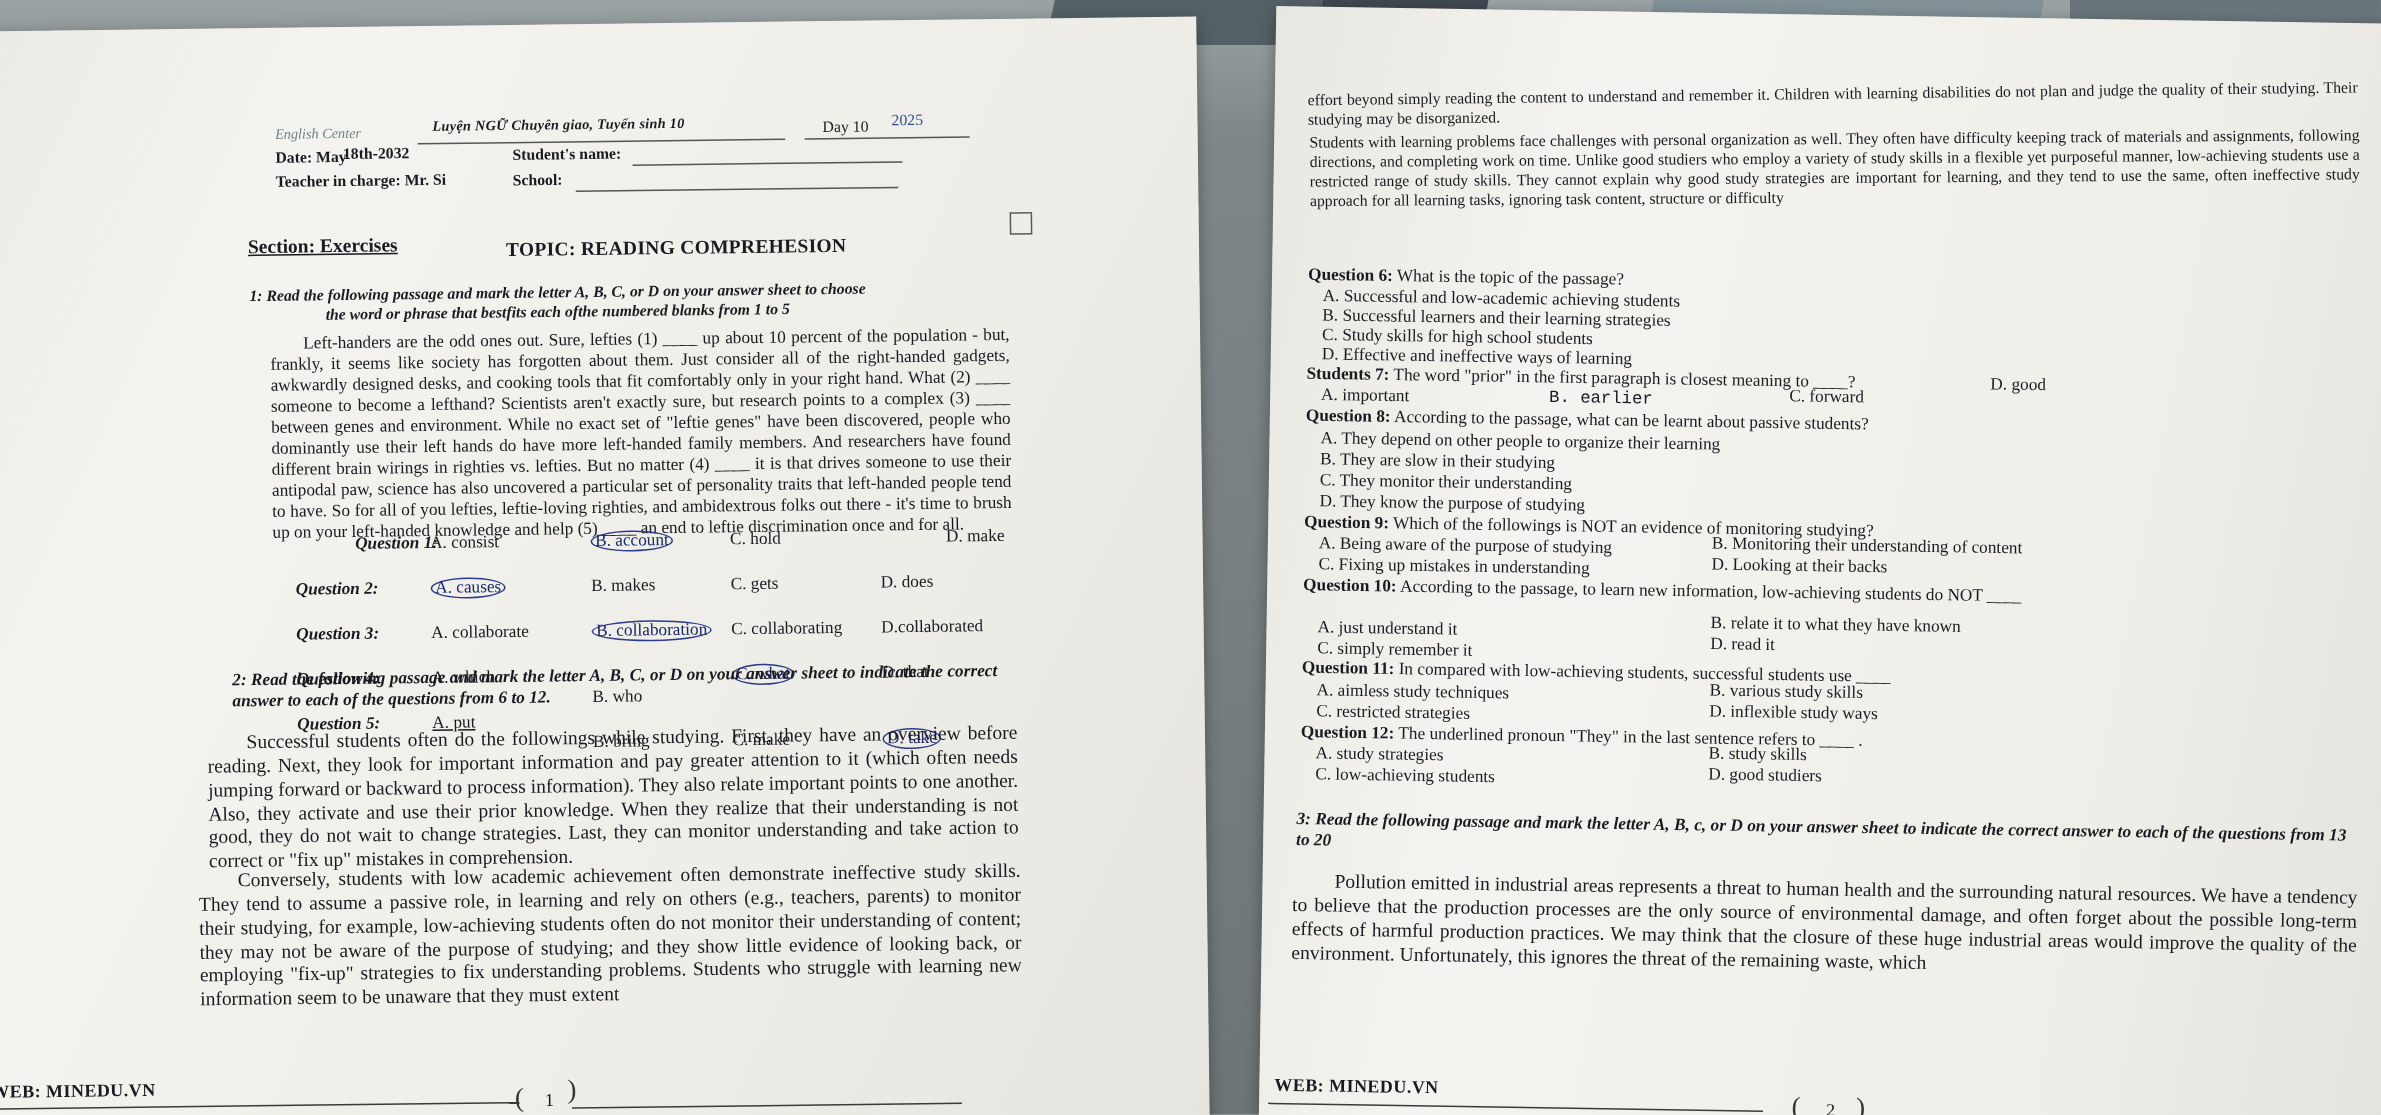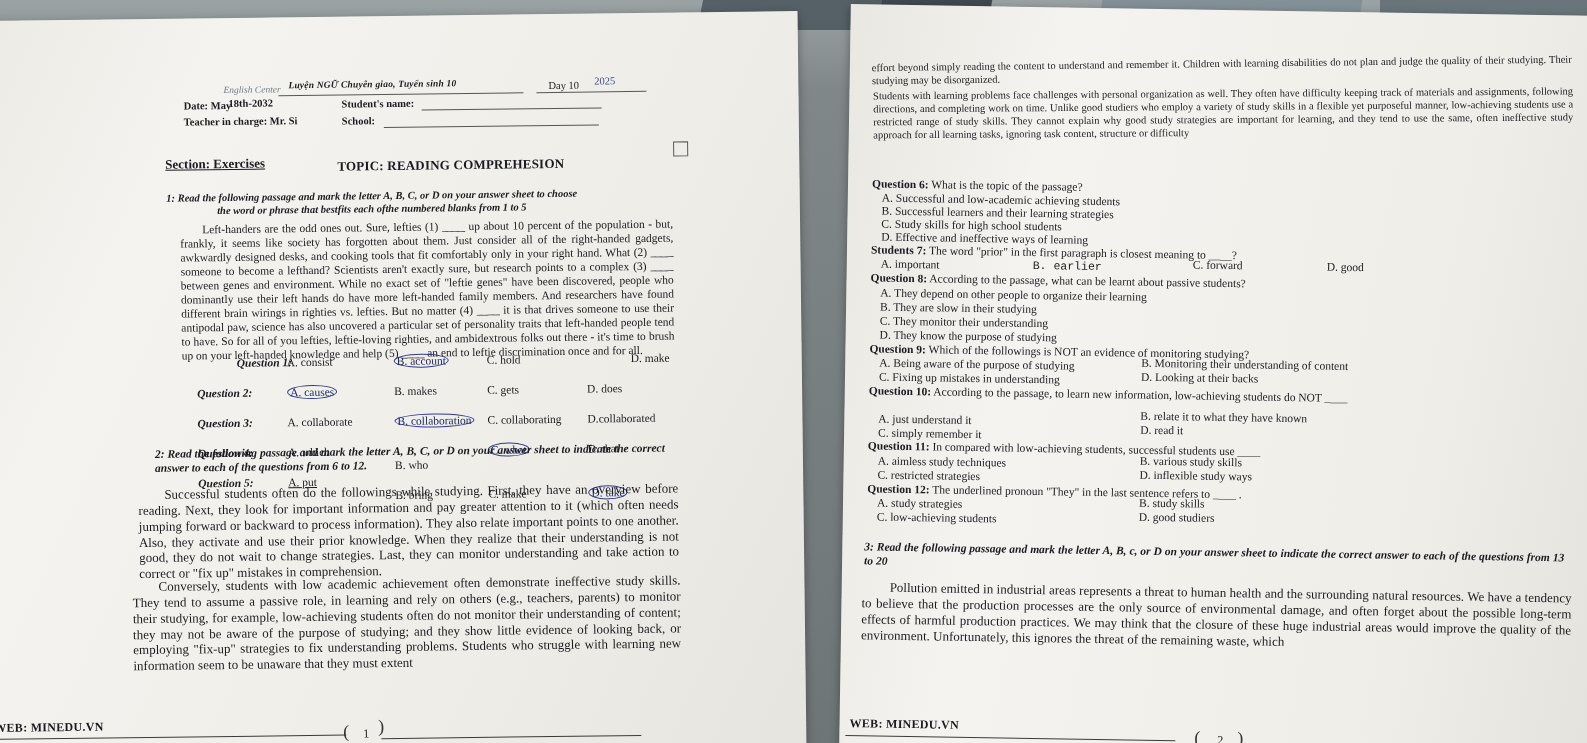--- a/index.html
+++ b/index.html
@@ -65,21 +65,21 @@
 
   <div class="desk"></div>
   <div class="desk-obj obj-a"></div>
   <div class="desk-obj obj-b"></div>
   <div class="desk-obj obj-c"></div>
   <div class="desk-obj obj-d"></div>
   <div class="desk-obj obj-e"></div>
 
   <div class="sheet sheet-left">
 
-    <div class="t tiny i" style="left:205px;top:67px;color:#6d7f8a;margin-left:40px;">English Center</div>
+    <div class="t tiny i" style="left:205px;top:67px;color:#6d7f8a;">English Center</div>
     <div class="t tiny b i" style="left:310px;top:63px;letter-spacing:.2px;">Luyện NGỮ Chuyên giao, Tuyển sinh 10</div>
     <div class="t sm" style="left:570px;top:66px;">Day 10</div>
     <div class="t sm" style="left:616px;top:62px;color:#37508f;">2025</div>
     <div class="hdr-line" style="left:300px;top:78px;width:245px;"></div>
     <div class="hdr-line" style="left:558px;top:78px;width:110px;"></div>
 
     <div class="t sm b" style="left:205px;top:82px;">Date: May</div>
     <div class="t sm b" style="left:250px;top:80px;">18th-2032</div>
     <div class="t sm b" style="left:205px;top:98px;">Teacher in charge: Mr. Si</div>
 
@@ -167,21 +167,21 @@
     <div class="rt md" style="left:34px;top:212px;">C. Study skills for high school students</div>
     <div class="rt md" style="left:34px;top:225px;">D. Effective and ineffective ways of learning</div>
 
     <div class="rt md" style="left:24px;top:238px;width:700px;">
       <span class="b">Students 7:</span>
       <span>The word "prior" in the first paragraph is closest meaning to ____?</span>
     </div>
     <div class="rt md" style="left:34px;top:252px;">A. important</div>
     <div class="rt md" style="left:186px;top:252px;font-family:Liberation Mono, monospace;">B. earlier</div>
     <div class="rt md" style="left:330px;top:248px;margin-left:16px;">C. forward</div>
-    <div class="rt md" style="left:480px;top:248px;">D. good</div>
+    <div class="rt md" style="left:480px;top:238px;">D. good</div>
 
     <div class="rt md" style="left:24px;top:266px;width:700px;">
       <span class="b">Question 8:</span>
       <span>According to the passage, what can be learnt about passive students?</span>
     </div>
     <div class="rt md" style="left:34px;top:281px;">A. They depend on other people to organize their learning</div>
     <div class="rt md" style="left:34px;top:295px;">B. They are slow in their studying</div>
     <div class="rt md" style="left:34px;top:309px;">C. They monitor their understanding</div>
     <div class="rt md" style="left:34px;top:323px;">D. They know the purpose of studying</div>
 

